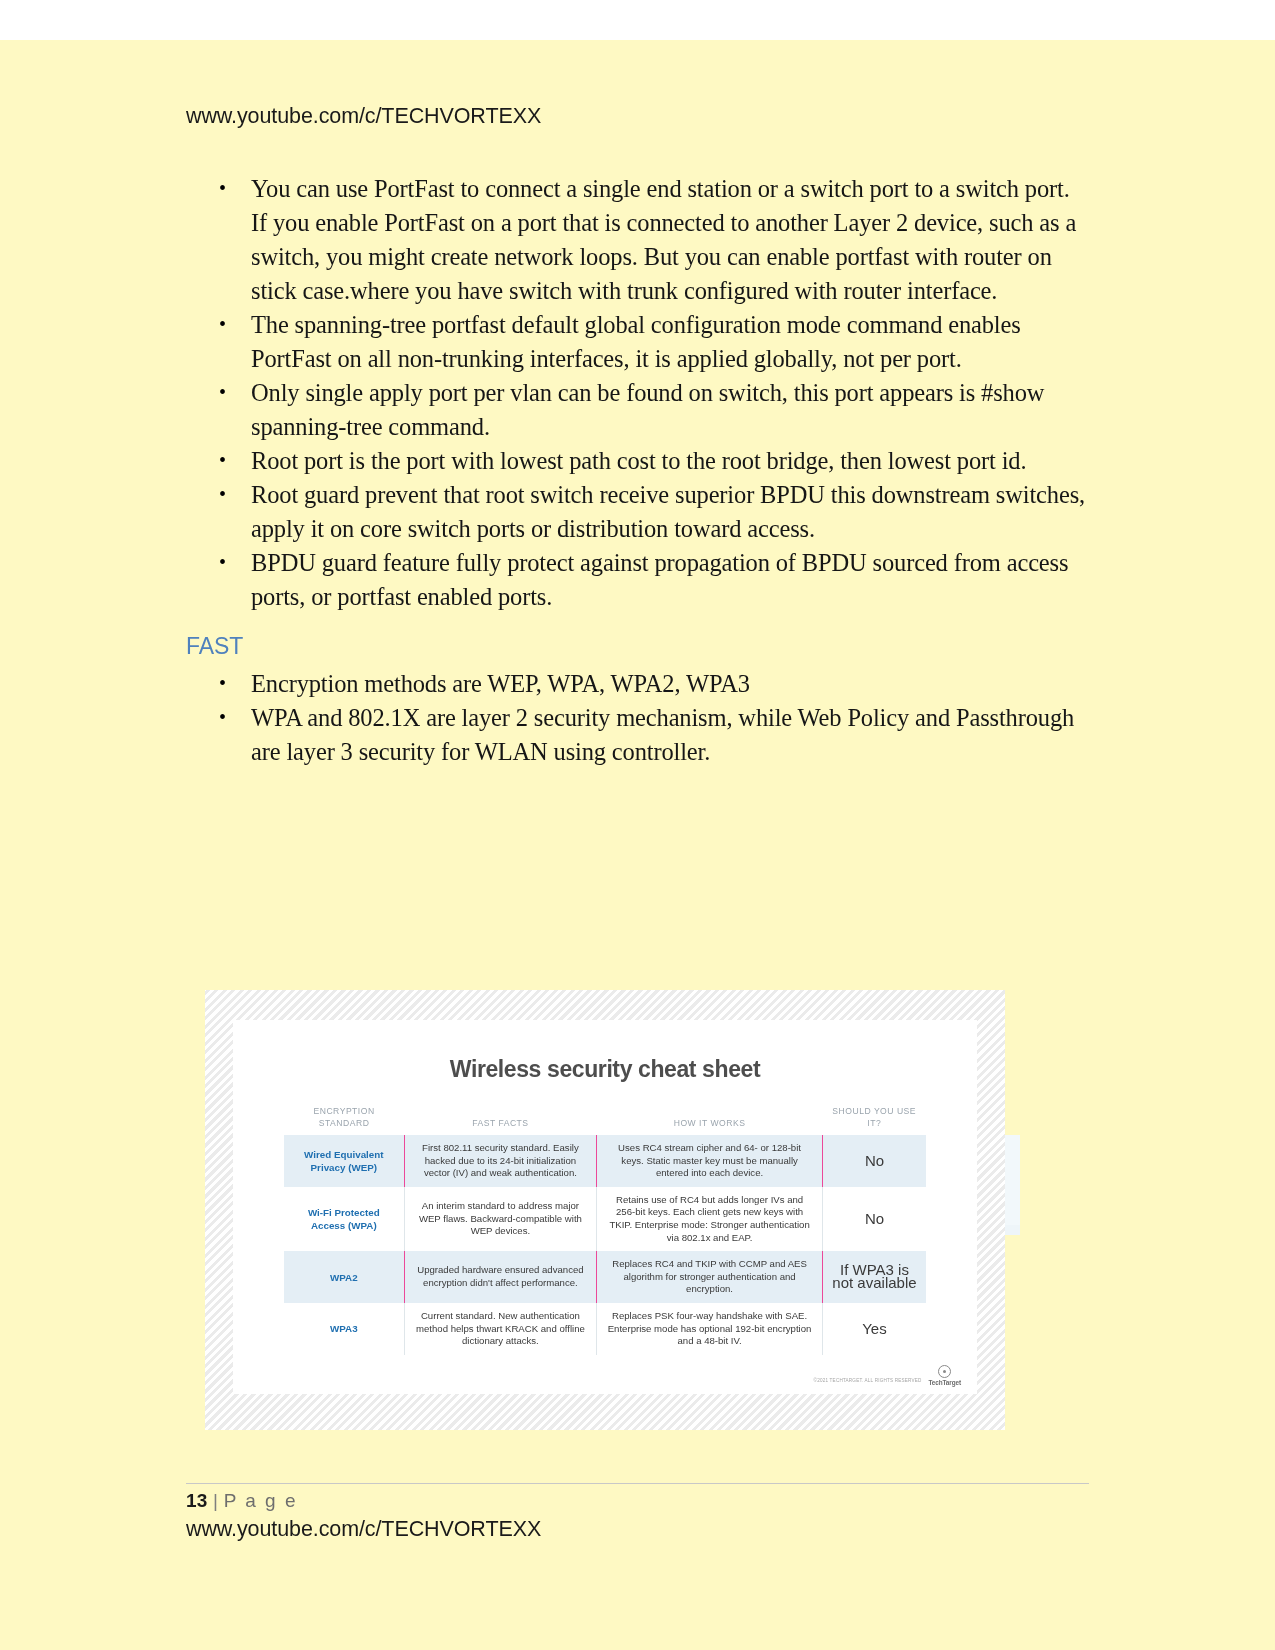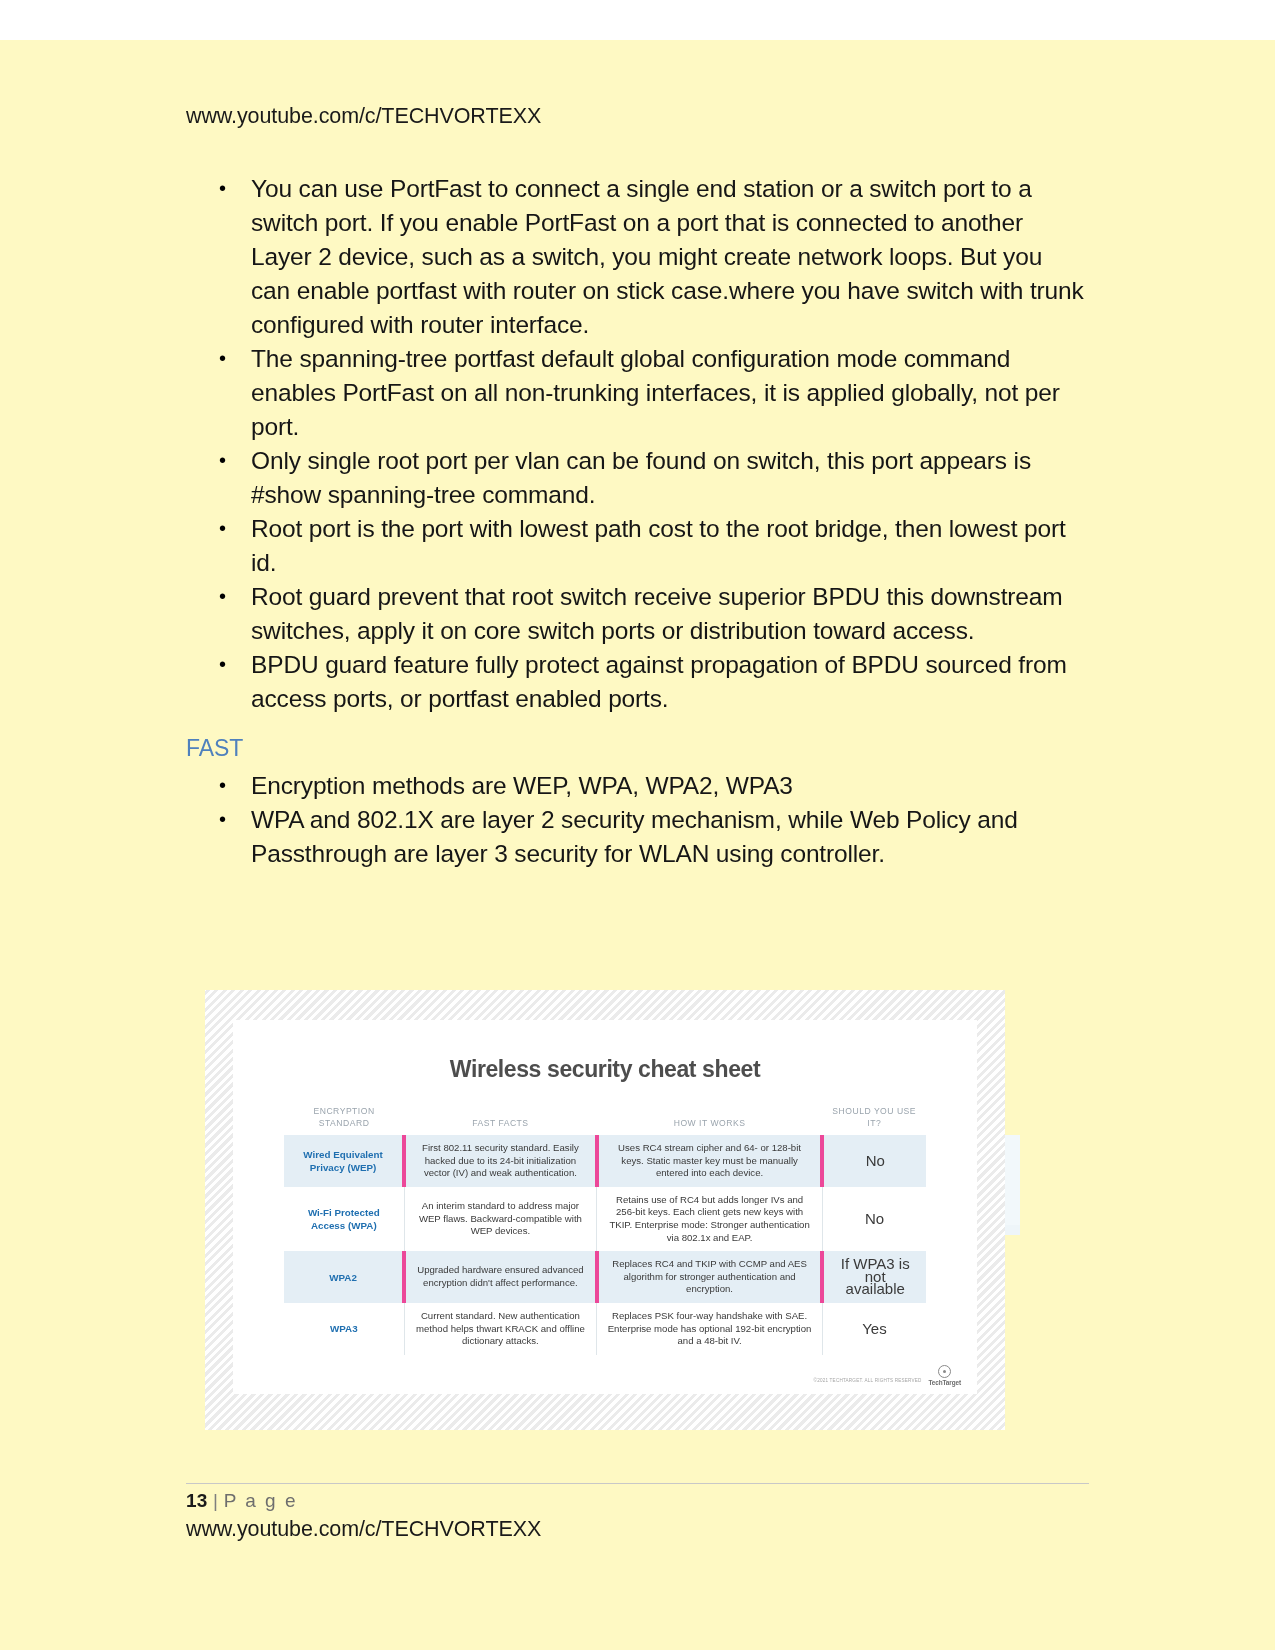--- a/index.html
+++ b/index.html
@@ -37,20 +37,21 @@
     position: absolute;
     top: 132px;
     left: 186px;
     width: 900px;
   }
 
   ul.bullets {
     list-style: none;
     margin: 0;
     padding: 0;
+    font-family: Liberation Serif, serif;
   }
   ul.bullets > li {
     position: relative;
     padding-left: 65px;
     margin: 0 0 0 0;
     font-size: 24.5px;
     line-height: 34px;
     color: #161616;
     letter-spacing: -0.15px;
   }
@@ -127,21 +128,21 @@
     line-height: 12px;
     text-align: center;
   }
   table.cheat td {
     font-size: 9.6px;
     line-height: 12.6px;
     color: #3a3a3a;
     text-align: center;
     padding: 7px 9px;
     vertical-align: middle;
-    border-left: 4px solid #ec4899;
+    border-left: 1px solid #ec4899;
   }
   table.cheat td:first-child { border-left: none; }
   table.cheat tr.row-shade td { background: #e4eef5; }
   table.cheat tr.row-plain td { background: #ffffff; }
   table.cheat tr.row-plain td { border-left: 1px solid #dfe6ea; }
   table.cheat tr.row-plain td:first-child { border-left: none; }
   table.cheat td.std {
     color: #1f6fb0;
     font-weight: bold;
     font-size: 9.8px;
@@ -251,21 +252,21 @@
 <body>
 
 <div class="page">
 
   <div class="doc-header">www.youtube.com/c/TECHVORTEXX</div>
 
   <div class="content">
     <ul class="bullets">
       <li>You can use PortFast to connect a single end station or a switch port to a switch port. If you enable PortFast on a port that is connected to another Layer 2 device, such as a switch, you might create network loops. But you can enable portfast with router on stick case.where you have switch with trunk configured with router interface.</li>
       <li>The spanning-tree portfast default global configuration mode command enables PortFast on all non-trunking interfaces, it is applied globally, not per port.</li>
-      <li>Only single root port per vlan can be found on switch, this port appears is #show spanning-tree command.</li>
+      <li>Only single apply port per vlan can be found on switch, this port appears is #show spanning-tree command.</li>
       <li>Root port is the port with lowest path cost to the root bridge, then lowest port id.</li>
       <li>Root guard prevent that root switch receive superior BPDU this downstream switches, apply it on core switch ports or distribution toward access.</li>
       <li>BPDU guard feature fully protect against propagation of BPDU sourced from access ports, or portfast enabled ports.</li>
     </ul>
 
     <div class="section-head">FAST</div>
 
     <ul class="bullets">
       <li>Encryption methods are WEP, WPA, WPA2, WPA3</li>
       <li>WPA and 802.1X are layer 2 security mechanism, while Web Policy and Passthrough are layer 3 security for WLAN using controller.</li>

